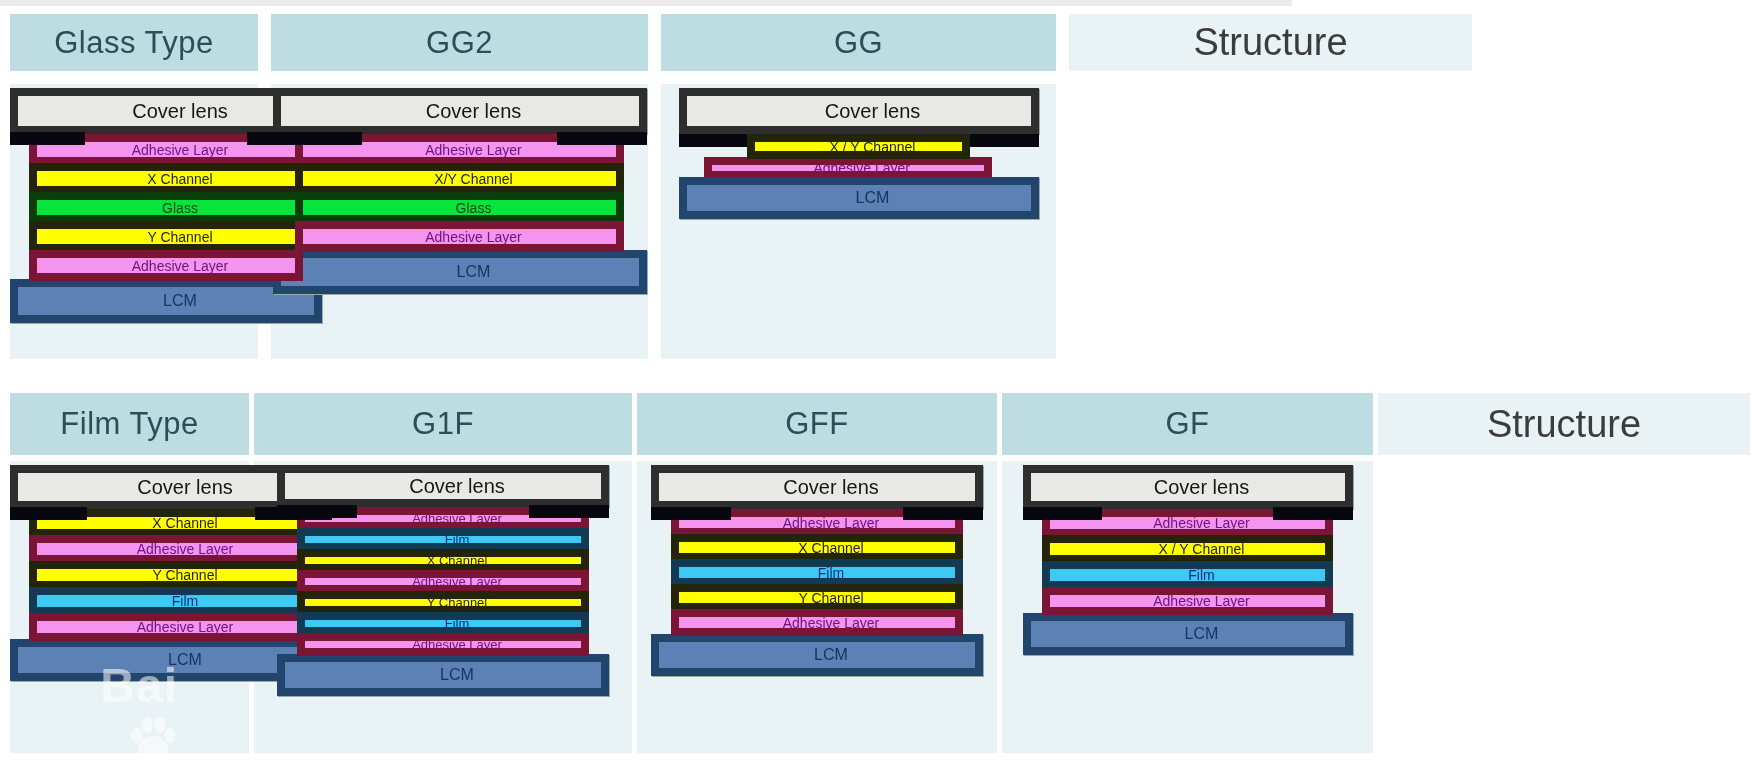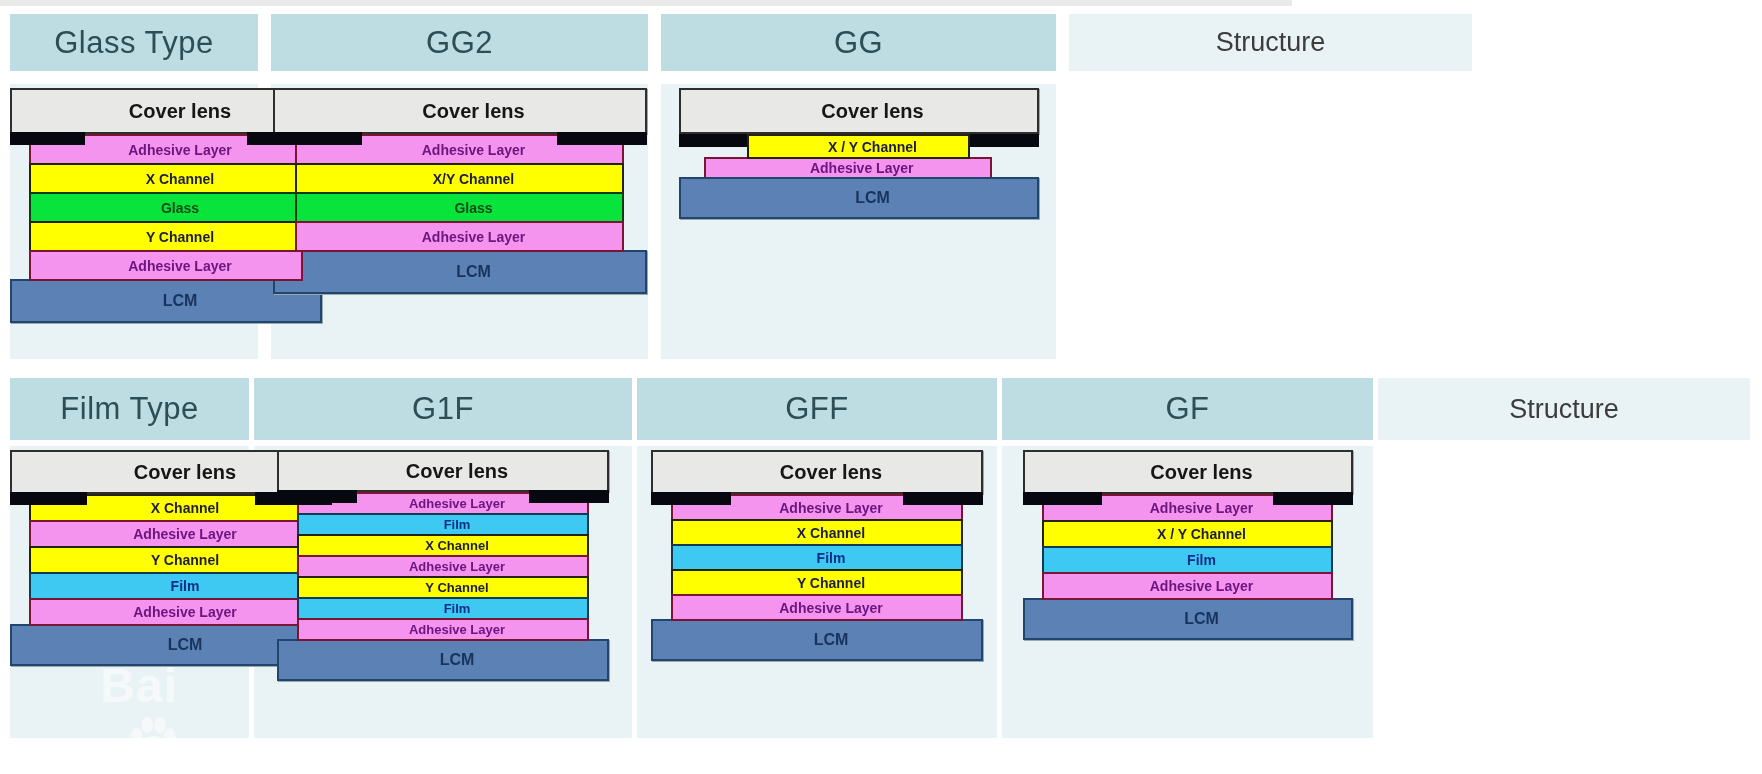--- a/index.html
+++ b/index.html
@@ -6,35 +6,35 @@
   body{
     width:1762px;height:774px;position:relative;overflow:hidden;
     font-family:"Liberation Sans", sans-serif;
     -webkit-font-smoothing:antialiased;
   }
   .top-edge{position:absolute;left:0;top:0;width:1292px;height:6px;background:#e3e3e3;opacity:.75;}
 
   
   .cmp-table{position:absolute;display:grid;}
   #glass-table{left:10px;top:14px;grid-template-columns:248px 377px 395px 403px;grid-template-rows:57px 275px;gap:13px;}
-  #film-table{left:10px;top:378px;grid-template-columns:239px 378px 360px 371px 372px;grid-template-rows:62px 292px;gap:6px 5px;}
+  #film-table{left:10px;top:393px;grid-template-columns:239px 378px 360px 371px 372px;grid-template-rows:62px 292px;gap:6px 5px;}
   .hdr-cell{
     background:var(--c-header_bg);display:flex;align-items:center;justify-content:center;
     color:var(--c-header_text);font-size:31px;letter-spacing:.5px;
   }
   .body-cell{background:var(--c-body_bg);}
   .label-cell{display:flex;align-items:center;justify-content:center;
-    color:var(--c-structure_text);font-size:27px;}
+    color:var(--c-structure_text);font-size:38px;}
 
   
   .structure-cell{--sw:320px;--th:30px;--ch:46px;--lh:44px;--tf:14px;}
   .stack{position:relative;width:var(--sw);margin:4px auto 0 auto;}
   .layer{
-    box-sizing:border-box;border:2px solid #15803d;display:flex;align-items:center;justify-content:center;
-    font-weight:bold;white-space:nowrap;overflow:hidden;padding-left:28px;
+    box-sizing:border-box;border:8px solid #15803d;display:flex;align-items:center;justify-content:center;
+    font-weight:normal;white-space:nowrap;overflow:hidden;padding-left:28px;
   }
   .l-cover{height:var(--ch);background:var(--c-cover);border-color:#2e2e2e;color:var(--c-cover_text);
     font-size:20px;box-shadow:1px 1px 0 #9aa;}
   .l-lcm{height:var(--lh);background:var(--c-lcm);border-color:#22456e;color:var(--c-lcm_text);
     font-size:16px;margin-top:-2px;box-shadow:1px 1px 0 #9aa;}
   .thin{height:var(--th);font-size:var(--tf);text-align:right;}
   .inner{width:88%;margin:0 auto;position:relative;z-index:1;}
   .inner .thin + .thin{margin-top:-2px;}
   .l-adhesive{background:var(--c-adhesive);color:var(--c-adhesive_text);border-color:#7a1535;}
   .l-channel{background:var(--c-channel);color:var(--c-channel_text);border-color:#24240a;}

